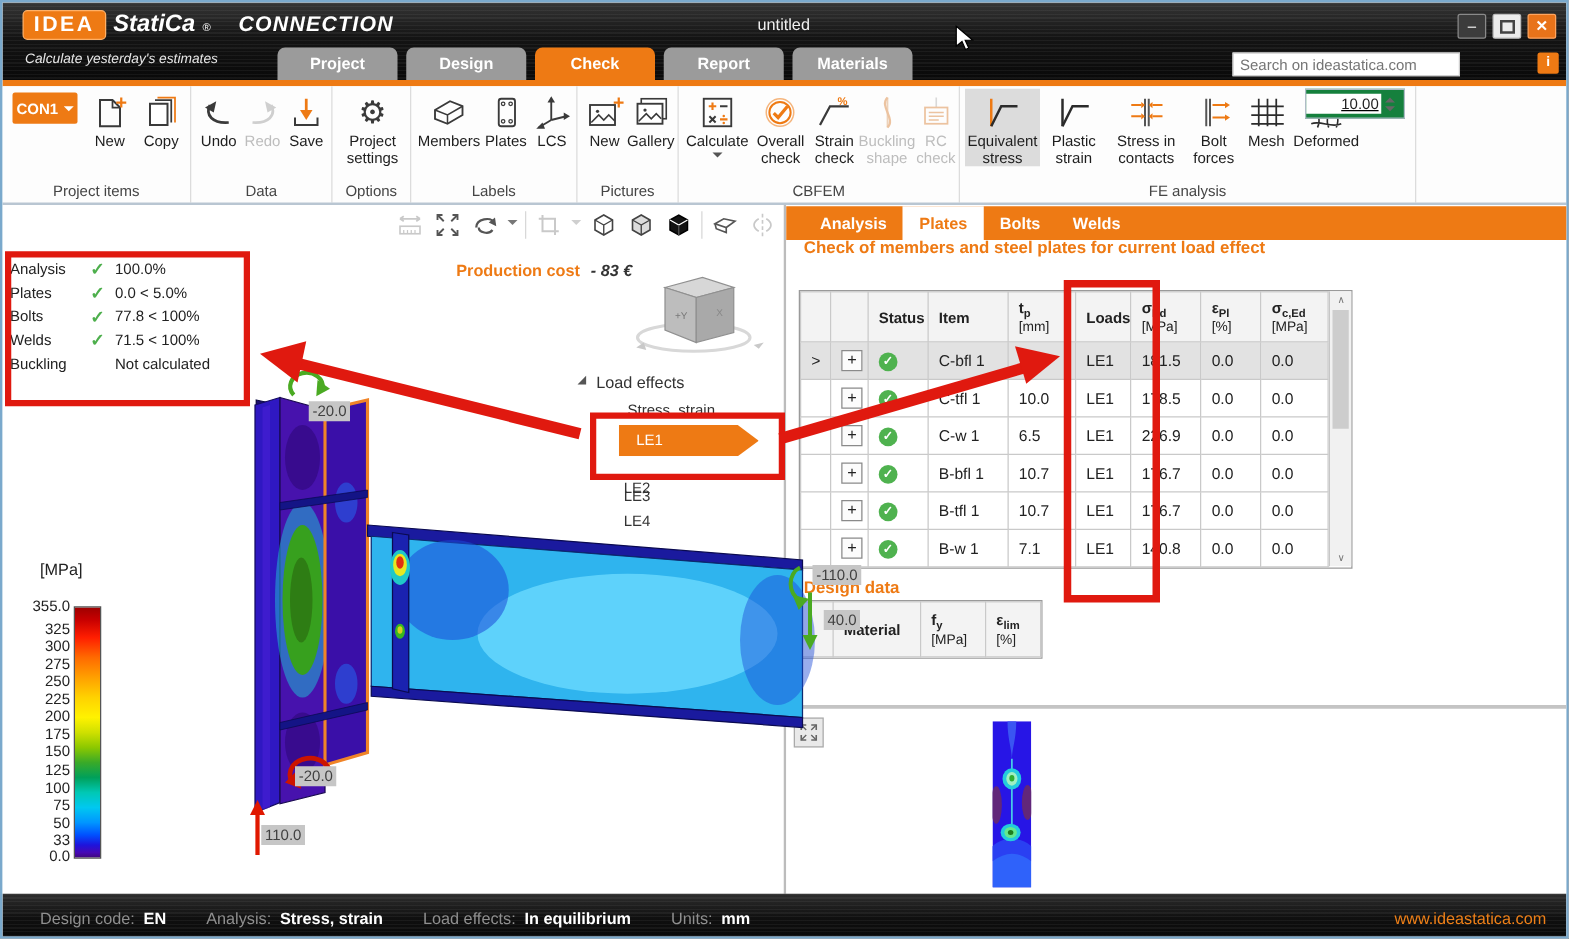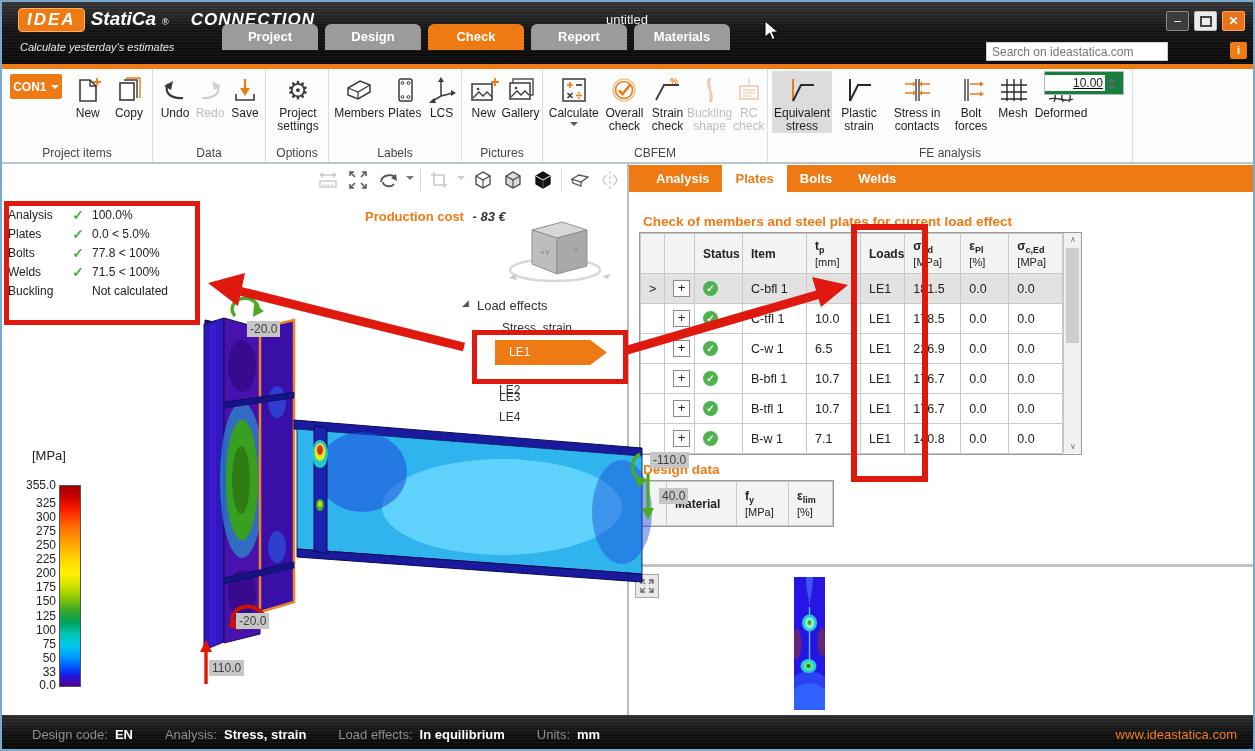--- a/index.html
+++ b/index.html
@@ -5,39 +5,39 @@
   html,body{margin:0;padding:0;background:#444;}
   #app{position:relative;width:1255px;height:751px;box-sizing:border-box;border:2px solid #7aa9cc;
        font-family:"Liberation Sans",sans-serif;overflow:hidden;background:#fff;}
   .abs{position:absolute;}
   
   .titlebar{position:absolute;left:0;top:0;width:100%;height:62px;
     background:linear-gradient(180deg,#353535 0%,#141414 45%,#090909 100%);}
   .titlebar::after{content:"";position:absolute;inset:0;
     background:repeating-linear-gradient(180deg,rgba(255,255,255,.05) 0 1px,rgba(0,0,0,0) 1px 3px);}
   .logorow{position:absolute;left:16px;top:6px;display:flex;align-items:baseline;gap:6px;z-index:2;}
-  .logobox{background:#ee7a14;color:#fff;font-weight:bold;font-style:italic;font-size:17px;
+  .logobox{background:#ee7a14;color:#fff;font-weight:bold;font-size:17px;
     padding:1px 8px;border-radius:4px;letter-spacing:2px;border:1px solid #ffb066;}
   .brand{color:#fff;font-weight:bold;font-style:italic;font-size:19px;}
   .reg{color:#fff;font-size:9px;vertical-align:super;}
   .product{color:#fff;font-weight:bold;font-style:italic;font-size:17px;letter-spacing:1px;margin-left:16px;}
   .tagline{position:absolute;left:18px;top:39px;color:#e8e8e8;font-style:italic;font-size:11px;z-index:2;}
   .wtitle{position:absolute;left:560px;top:10px;width:130px;text-align:center;color:#f0f0f0;font-size:13px;z-index:2;}
   .winbtns{position:absolute;right:8px;top:9px;display:flex;gap:5px;z-index:3;}
   .wb{width:21px;height:18px;display:flex;align-items:center;justify-content:center;
       font-size:12px;border-radius:2px;cursor:pointer;}
   .wb-min{background:#3c3c3c;border:1px solid #8a8a8a;color:#fff;}
   .wb-max{background:#ececec;border:1px solid #bdbdbd;}
   .maxsq{width:8px;height:7px;border:2px solid #444;display:block;}
   .wb-close{background:#e8731a;border:1px solid #ffa45e;color:#fff;font-weight:bold;}
   .search{position:absolute;left:984px;top:40px;width:170px;height:17px;border:1px solid #cfcfcf;
      font-size:12px;color:#555;padding:0 5px;z-index:3;background:#fff;}
   .infobtn{position:absolute;left:1228px;top:40px;width:17px;height:17px;background:#ee7a14;color:#fff;
      font-weight:bold;font-size:11px;text-align:center;line-height:17px;border-radius:2px;z-index:3;}
-  .tabs{position:absolute;left:220px;bottom:14px;display:flex;gap:7px;z-index:2;}
+  .tabs{position:absolute;left:220px;bottom:0;display:flex;gap:7px;z-index:2;}
   .tab{width:96px;height:26px;background:#9b9b9b;color:#fff;font-weight:bold;font-size:13px;
      text-align:center;line-height:26px;border-radius:6px 6px 0 0;cursor:pointer;}
   .tab.active{background:#ee7a14;}
   .orangebar{position:absolute;left:0;top:62px;width:100%;height:5px;background:#ee7a14;}
   
   .ribbon{position:absolute;left:0;top:67px;width:100%;height:93px;background:#fdfdfd;display:flex;}
   .rgroup{position:relative;height:100%;border-right:1px solid #dcdcdc;display:flex;flex-direction:column;flex:0 0 auto;}
   .ritems{display:flex;flex:1;align-items:flex-start;padding:2px 2px 0 4px;}
   .rlabel{height:16px;text-align:center;font-size:12px;color:#454545;}
   .rbtn{display:flex;flex-direction:column;align-items:center;font-size:12px;line-height:13px;
@@ -647,21 +647,21 @@
   <div class="tick" style="top:663px">33</div>
   <div class="tick" style="top:676px">0.0</div>
 
   <div class="rtabs">
     <div class="rtab">Analysis</div>
     <div class="rtab active">Plates</div>
     <div class="rtab">Bolts</div>
     <div class="rtab">Welds</div>
   </div>
 
-  <div class="rptitle" style="top:212px">Check of members and steel plates for current load effect</div>
+  <div class="rptitle" style="top:188px">Check of members and steel plates for current load effect</div>
 
   <div class="tblwrap" style="left:637px;top:230px;">
     <table class="grid">
       <colgroup>
           <col style="width:24px">
           <col style="width:30px">
           <col style="width:48px">
           <col style="width:64px">
           <col style="width:54px">
           <col style="width:42px">

